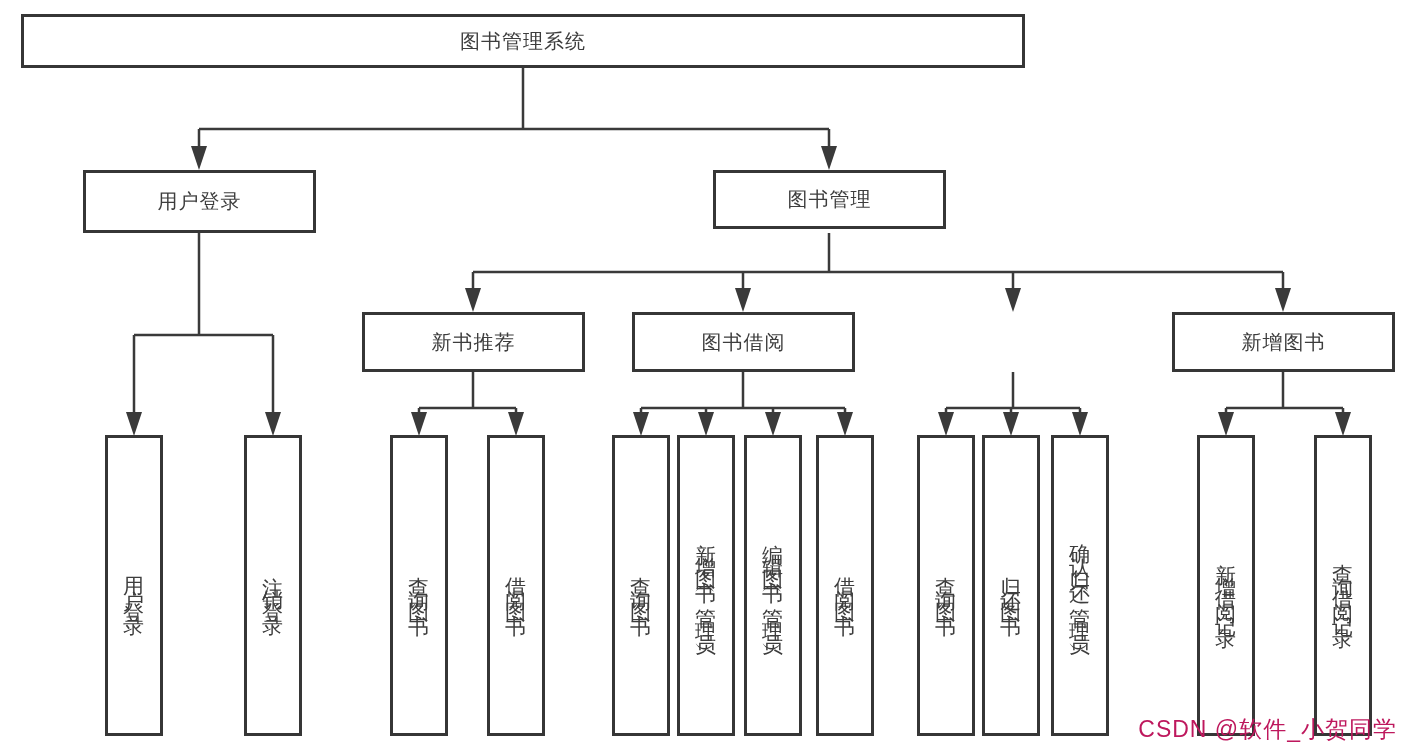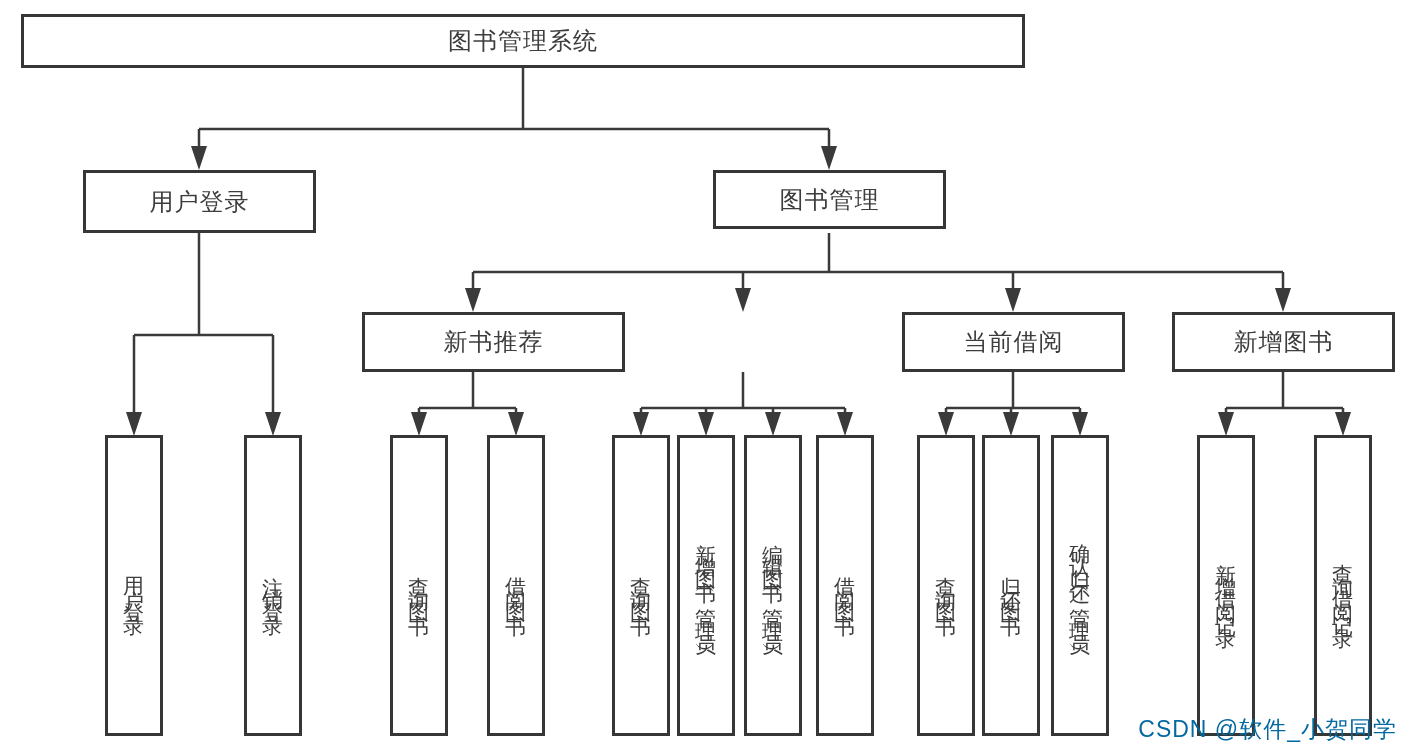--- a/index.html
+++ b/index.html
@@ -19,37 +19,37 @@
     position:absolute;
     box-sizing:border-box;
     border:3px solid #363636;
     background:#ffffff;
     display:flex;
     align-items:center;
     justify-content:center;
     text-align:center;
   }
   .hlabel {
-    font-size:24px;
+    font-size:20px;
     letter-spacing:1px;
     white-space:nowrap;
   }
   .vlabel {
     writing-mode:vertical-rl;
     text-orientation:mixed;
     font-size:21px;
     letter-spacing:13px;
     line-height:1;
     white-space:nowrap;
   }
   
   #n-root   { left:21px;  top:14px;  width:1004px; height:54px; }
   #n-login  { left:83px;  top:170px; width:233px;  height:63px; }
   #n-mgmt   { left:713px; top:170px; width:233px;  height:59px; }
-  #n-l3a { left:362px;  top:312px; width:263px; height:60px; }
+  #n-l3a { left:362px;  top:312px; width:223px; height:60px; }
   #n-l3b { left:632px;  top:312px; width:223px; height:60px; }
   #n-l3c { left:902px;  top:312px; width:223px; height:60px; }
   #n-l3d { left:1172px; top:312px; width:223px; height:60px; }
   .leaf { top:435px; width:58px; height:301px; }
   #lf-1  { left:105px;  }
   #lf-2  { left:244px;  }
   #lf-3  { left:390px;  }
   #lf-4  { left:487px;  }
   #lf-5  { left:612px;  }
   #lf-6  { left:677px;  }
@@ -57,21 +57,21 @@
   #lf-8  { left:816px;  }
   #lf-9  { left:917px;  }
   #lf-10 { left:982px;  }
   #lf-11 { left:1051px; }
   #lf-12 { left:1197px; }
   #lf-13 { left:1314px; }
   #watermark {
     position:absolute;
     right:8px; bottom:2px;
     font-size:23px;
-    color:#0369a1;
+    color:#be185d;
     z-index:10;
     white-space:nowrap;
     letter-spacing:1px;
   }
 </style>
 </head>
 <body>
 
 <div id="canvas">
 
@@ -140,22 +140,22 @@
   <div class="box" id="n-login">
     <span class="hlabel">用户登录</span>
   </div>
   <div class="box" id="n-mgmt">
     <span class="hlabel">图书管理</span>
   </div>
 
   <div class="box" id="n-l3a">
     <span class="hlabel">新书推荐</span>
   </div>
-  <div class="box" id="n-l3c">
-    <span class="hlabel">当前借阅</span>
+  <div class="box" id="n-l3b">
+    <span class="hlabel">图书借阅</span>
   </div>
   <div class="box" id="n-l3d">
     <span class="hlabel">新增图书</span>
   </div>
 
   <div class="box leaf" id="lf-1">
     <span class="vlabel">用户登录</span>
   </div>
   <div class="box leaf" id="lf-2">
     <span class="vlabel">注销登录</span>

